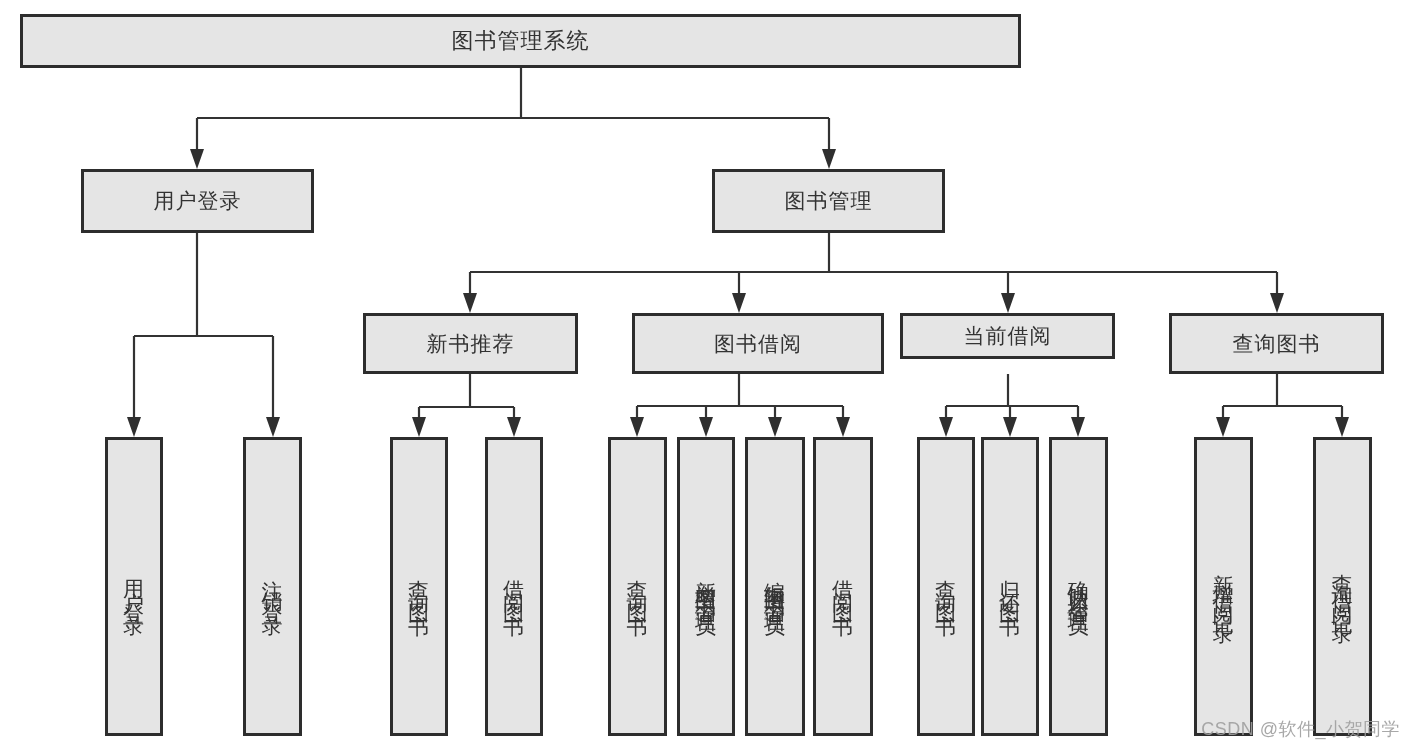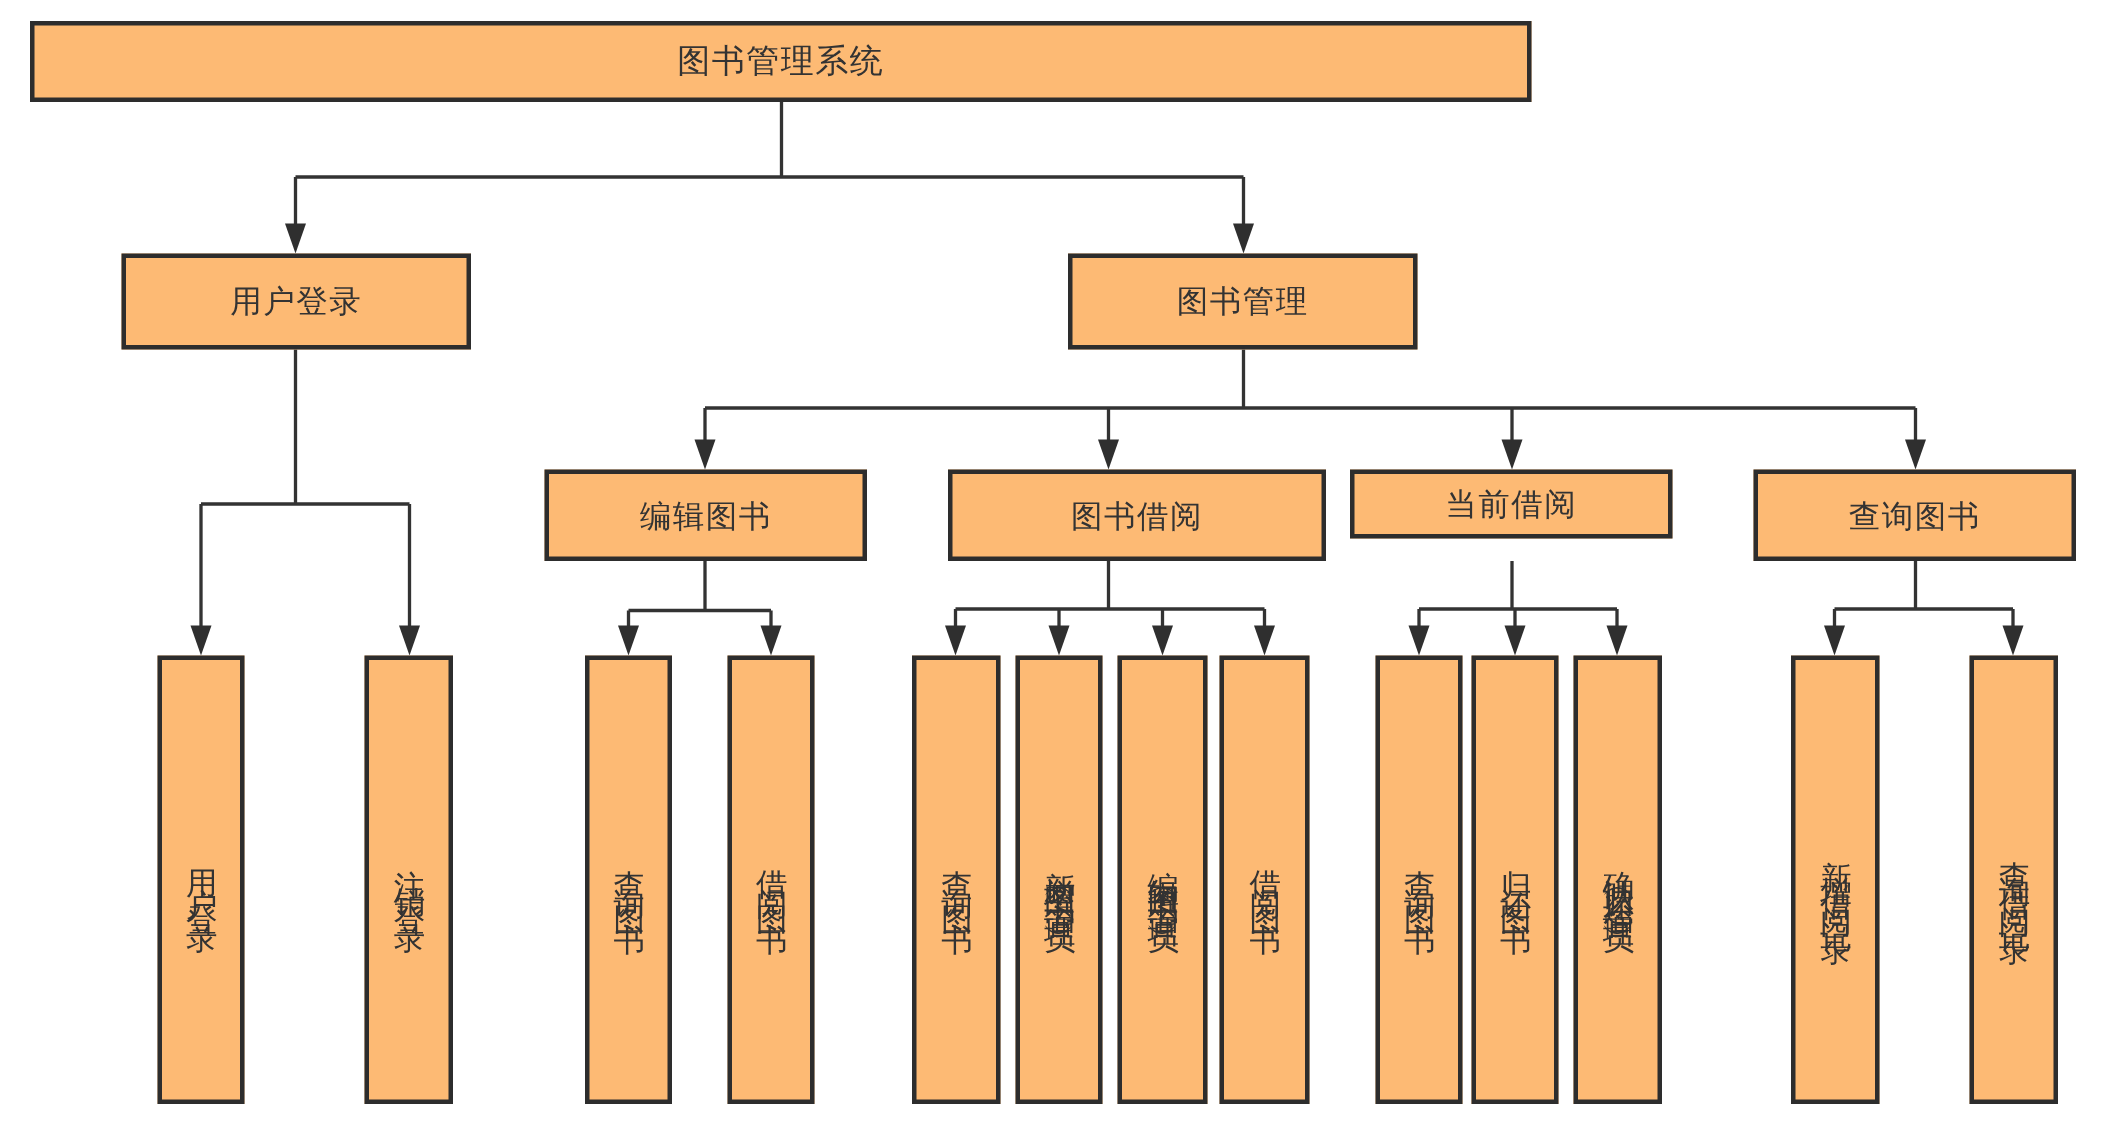--- a/index.html
+++ b/index.html
@@ -1,20 +1,20 @@
 <!DOCTYPE html>
 <html><head>
 <meta charset="utf-8">
 <style>
   html,body{margin:0;padding:0;background:#ffffff;}
   body{width:1405px;height:747px;position:relative;overflow:hidden;
        font-family:"Liberation Sans",sans-serif;}
   .stage{position:absolute;left:0;top:0;width:1405px;height:747px;}
   .wires{position:absolute;left:0;top:0;z-index:1;}
-  .box{position:absolute;background:#fdba74;border:3px solid #2d2d2d;
+  .box{position:absolute;background:#e5e5e5;border:3px solid #2d2d2d;
        box-sizing:border-box;display:flex;align-items:center;justify-content:center;
        color:#333333;z-index:2;}
   .box span{white-space:nowrap;}
   .h span{font-size:21px;letter-spacing:1px;}
   .root span{font-size:22px;}
   .v span{writing-mode:vertical-rl;text-orientation:mixed;font-size:21px;line-height:1;}
   .sp12 span{letter-spacing:12px;}
   .sp10 span{letter-spacing:10px;}
   .sp6  span{letter-spacing:5px;}
   .watermark{position:absolute;left:1186px;top:717px;width:214px;z-index:3;
@@ -71,21 +71,21 @@
   </div>
 
   <div class="box h" style="left:81px;top:169px;width:233px;height:64px">
     <span>用户登录</span>
   </div>
   <div class="box h" style="left:712px;top:169px;width:233px;height:64px">
     <span>图书管理</span>
   </div>
 
   <div class="box h" style="left:363px;top:313px;width:215px;height:61px">
-    <span>编辑图书</span>
+    <span>新书推荐</span>
   </div>
   <div class="box h" style="left:632px;top:313px;width:252px;height:61px">
     <span>图书借阅</span>
   </div>
   <div class="box h" style="left:900px;top:313px;width:215px;height:46px">
     <span>当前借阅</span>
   </div>
   <div class="box h" style="left:1169px;top:313px;width:215px;height:61px">
     <span>查询图书</span>
   </div>
@@ -127,14 +127,15 @@
     <span>确认归还（管理员）</span>
   </div>
 
   <div class="box v sp10" style="left:1194px;top:437px;width:59px;height:299px">
     <span>新增借阅记录</span>
   </div>
   <div class="box v sp10" style="left:1313px;top:437px;width:59px;height:299px">
     <span>查询借阅记录</span>
   </div>
 
+  <div class="watermark">CSDN @软件_小贺同学</div>
 
 </div>
 
 </body></html>

